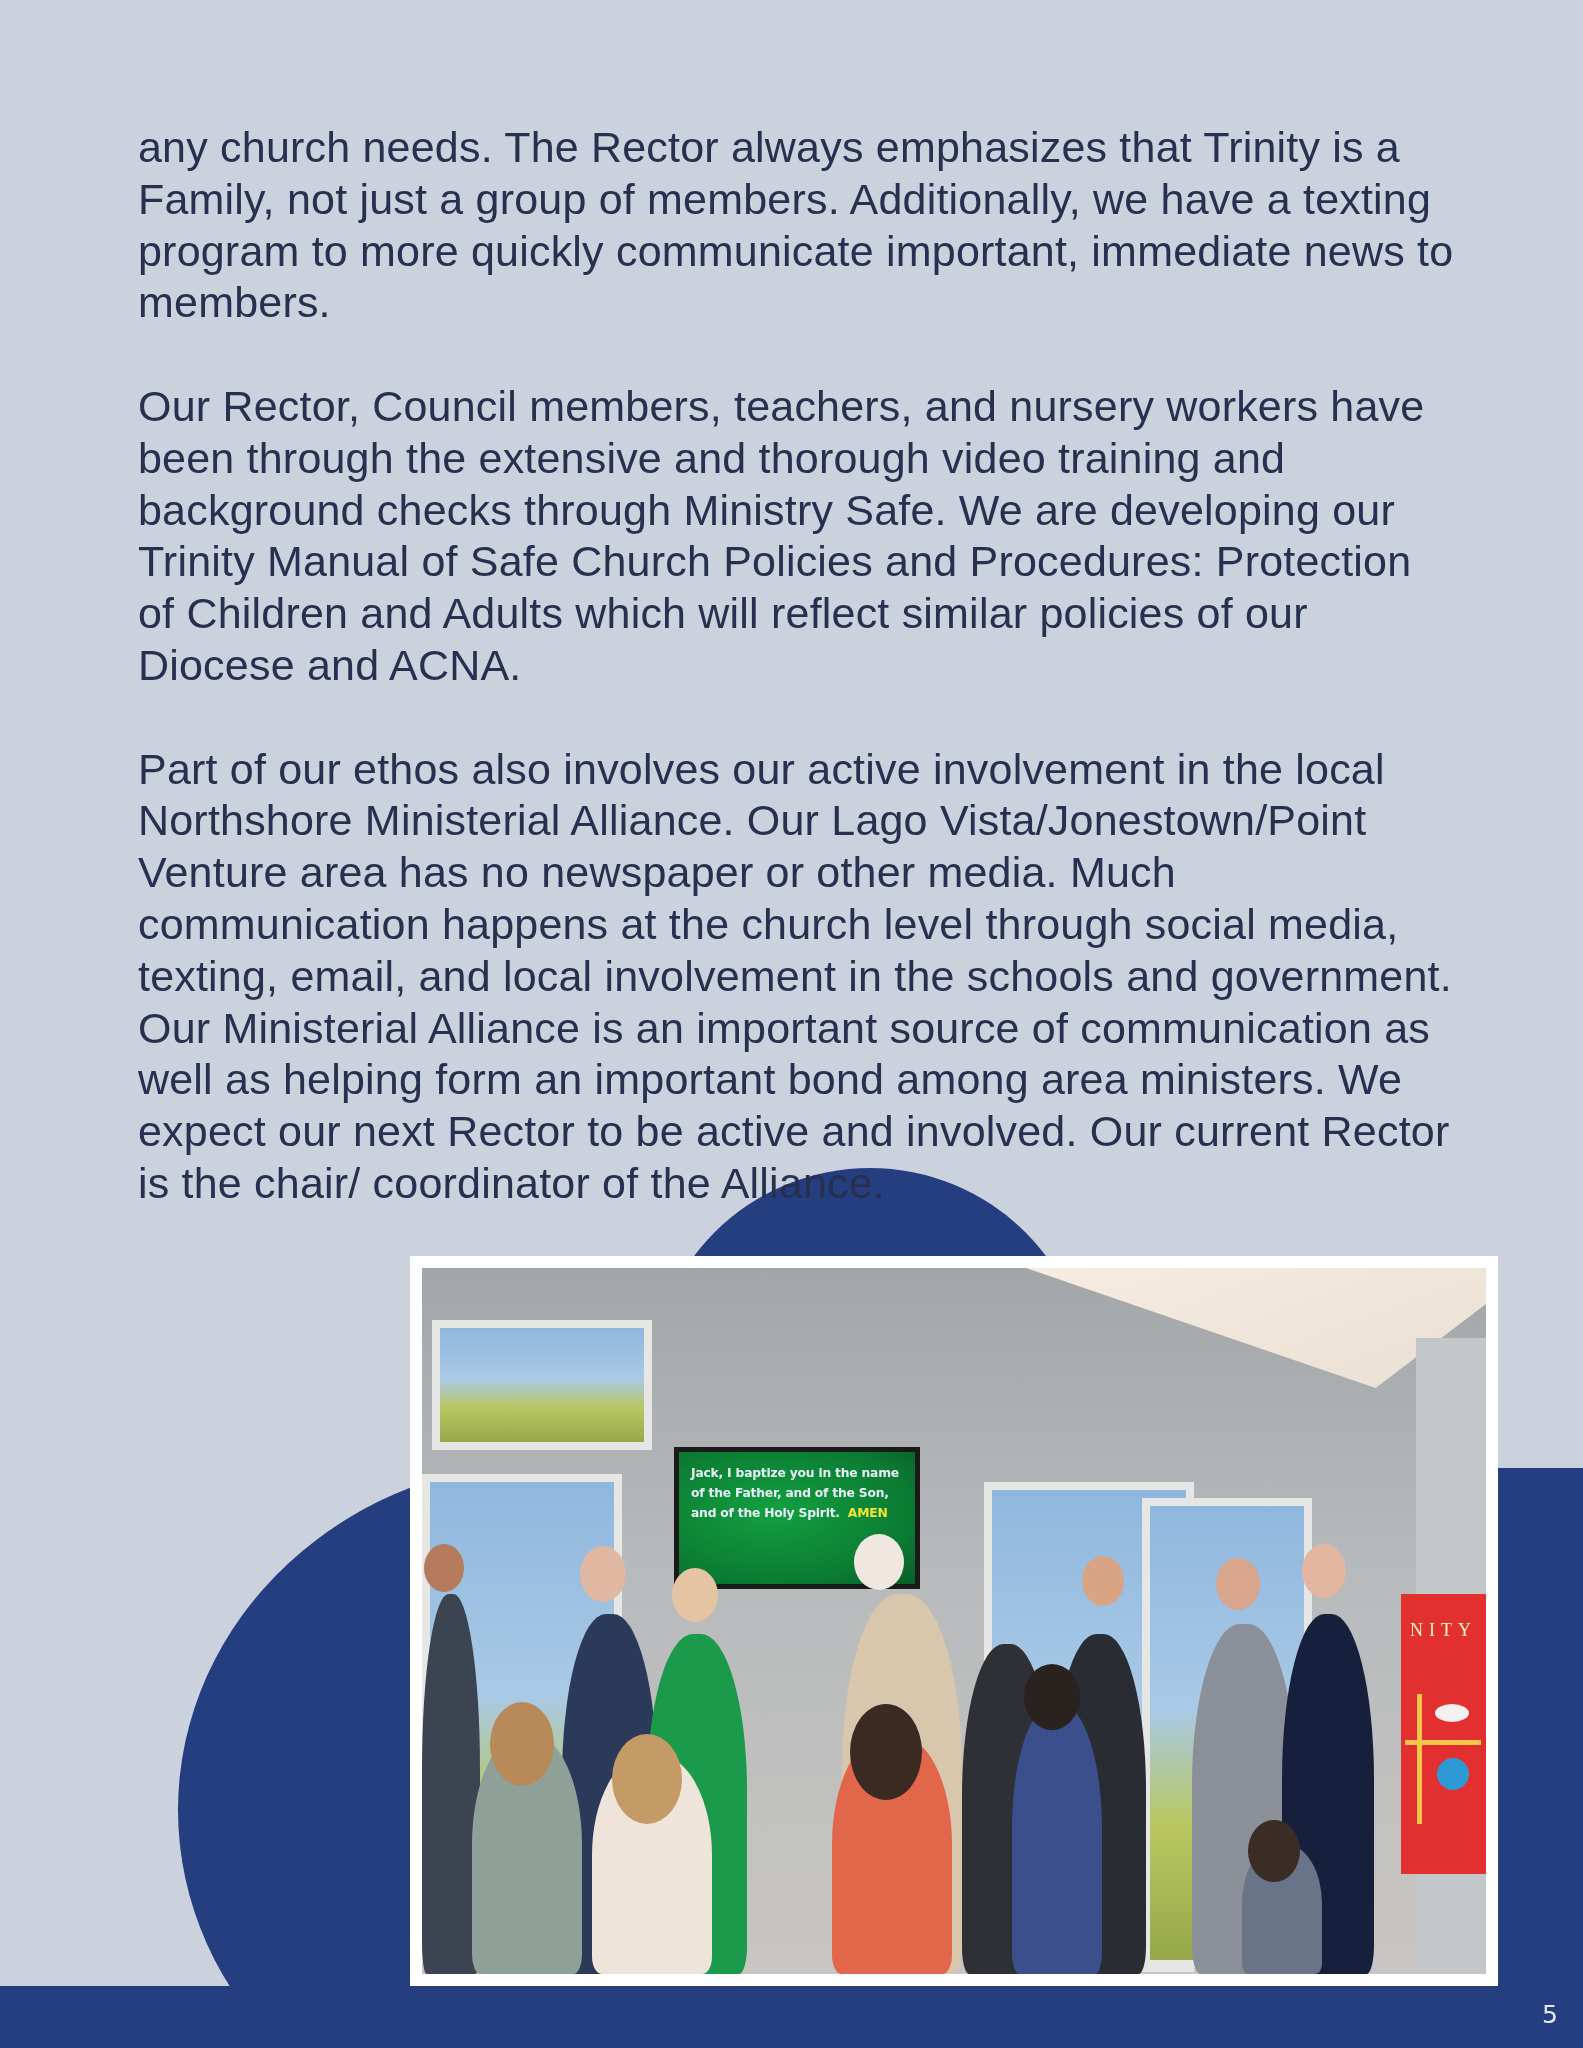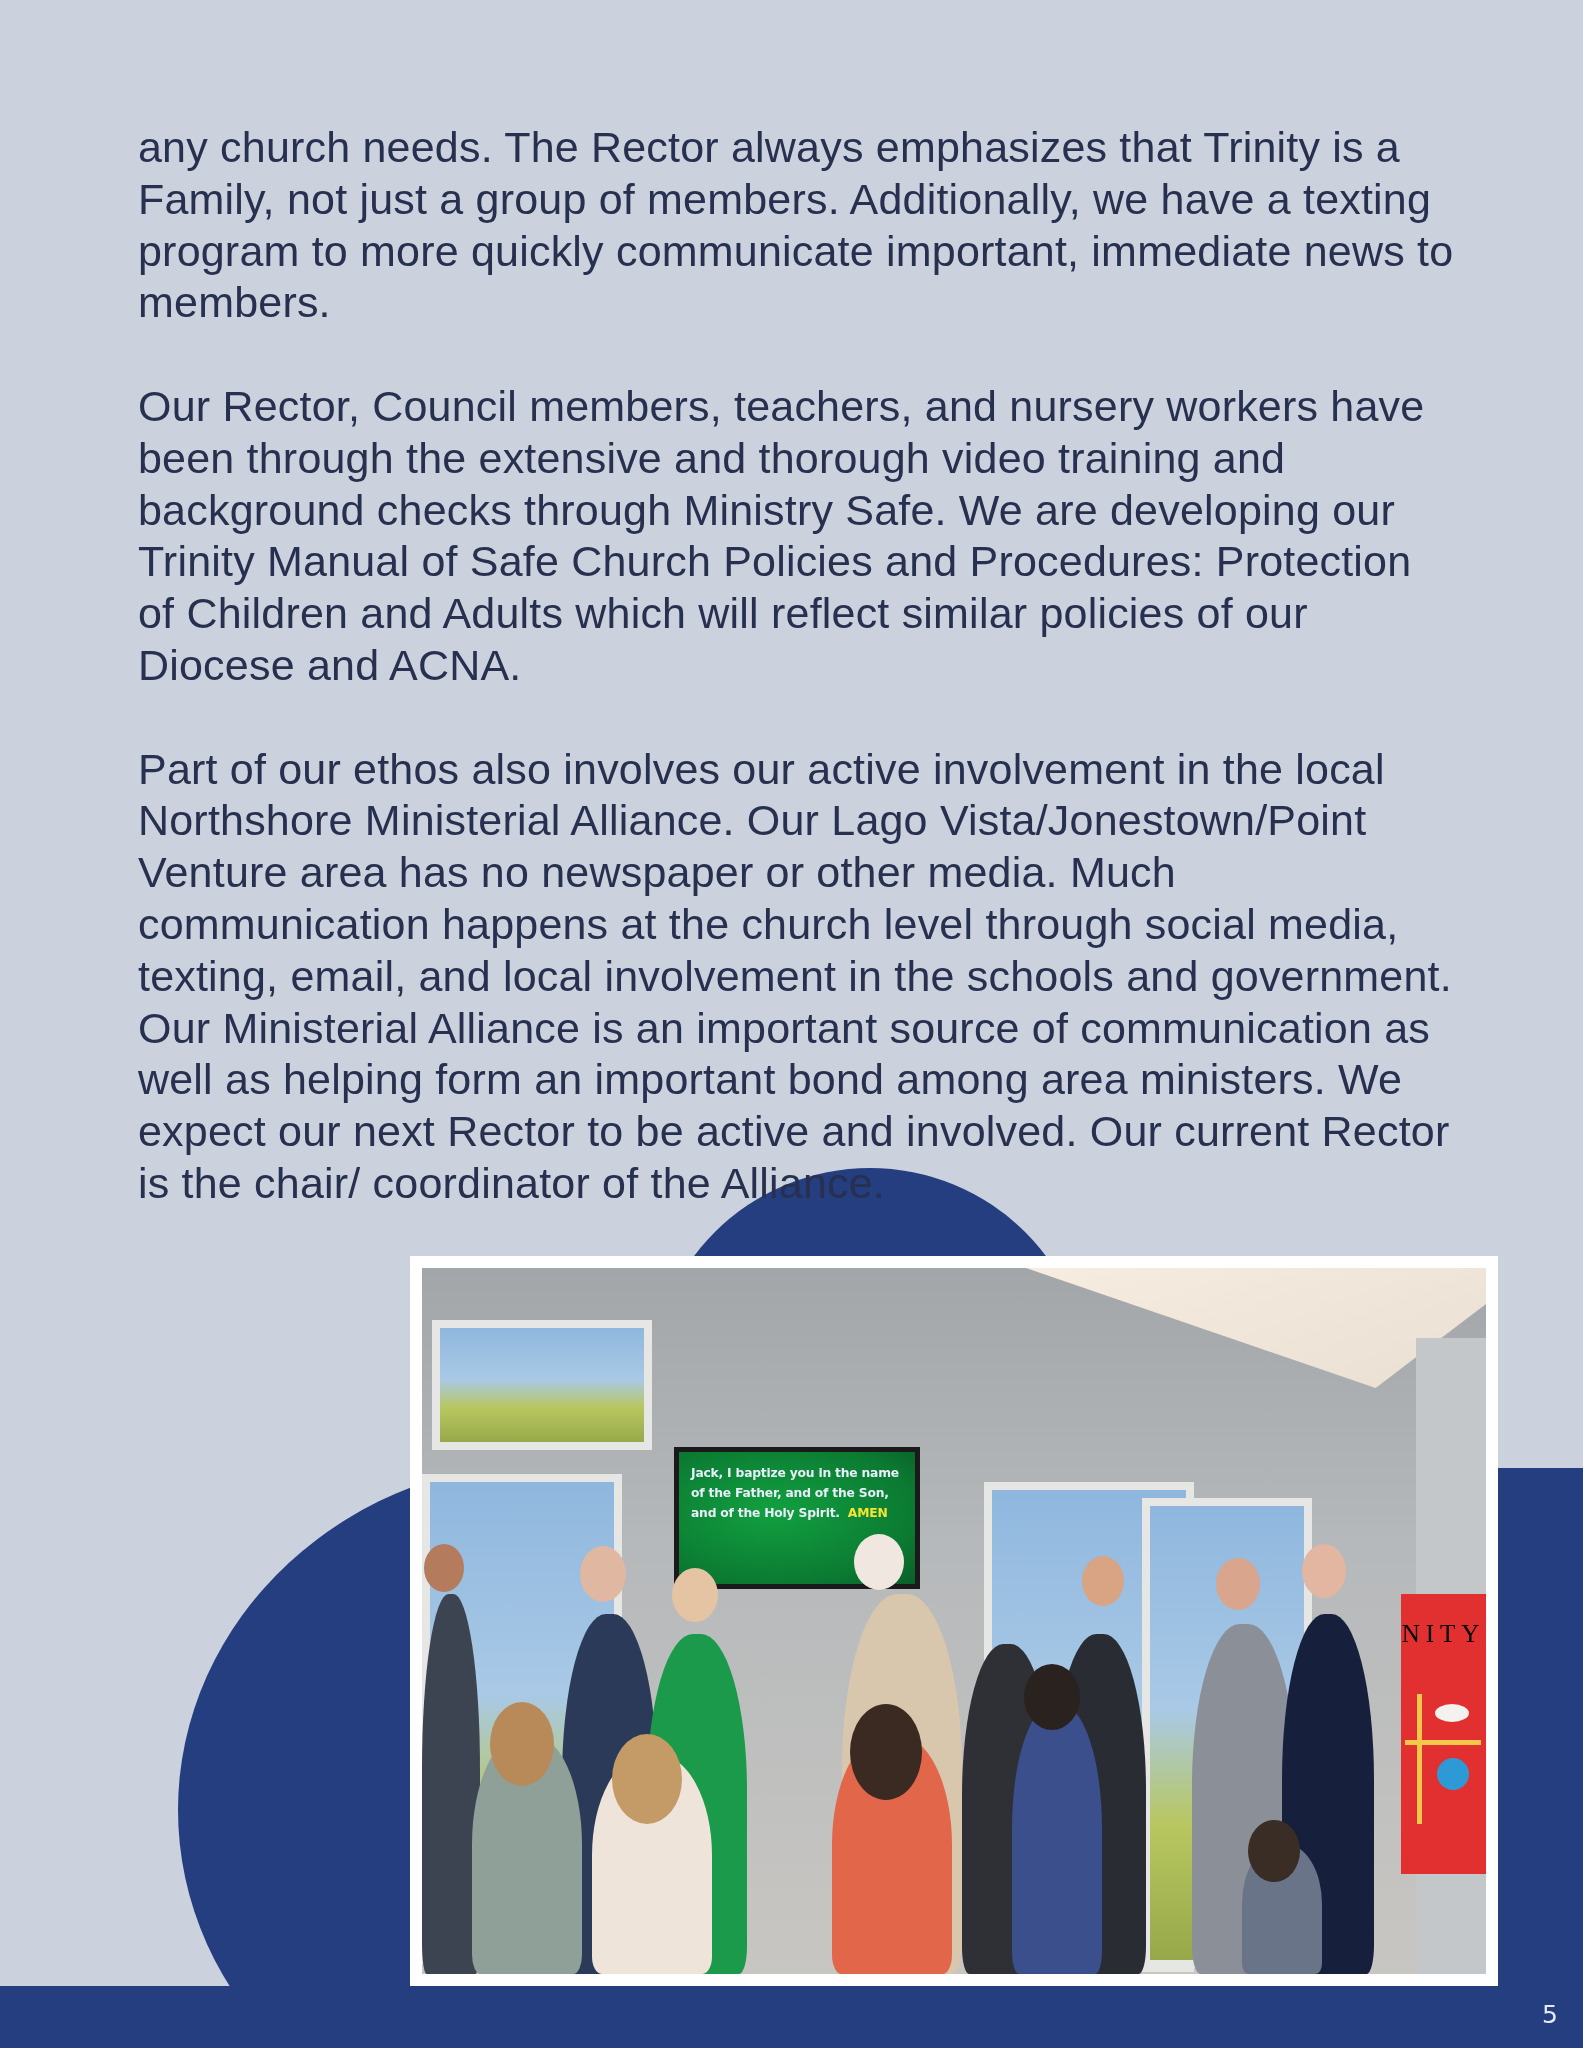--- a/index.html
+++ b/index.html
@@ -42,22 +42,22 @@
     border: 5px solid #1a1a1a; box-sizing: border-box; padding: 11px 12px 0 12px;
     color: #e8eefa; font-family: "DejaVu Sans", sans-serif; font-weight: bold;
     font-size: 12.3px; line-height: 20px; letter-spacing: -0.2px; margin-left: 18px;
   }
   .tv .amen { color: #f4e534; margin-left: 8px; }
   .people { position: absolute; left: 0; bottom: 0; width: 100%; height: 440px; }
   .p { position: absolute; bottom: 0; border-radius: 46% 46% 8% 8%; }
   .head { position: absolute; border-radius: 50%; }
   .banner {
     position: absolute; right: 0; top: 326px; width: 85px; height: 280px;
-    background: #e23030; color: #000000; font-family: "Liberation Serif", serif;
-    font-size: 25px; letter-spacing: 6px; text-align: center; padding-top: 26px; box-sizing: border-box;
+    background: #e23030; color: #fef9c3; font-family: "Liberation Serif", serif;
+    font-size: 18px; letter-spacing: 6px; text-align: center; padding-top: 26px; box-sizing: border-box;
   }
   .banner .cross-v { position: absolute; left: 16px; top: 100px; width: 5px; height: 130px; background: #f3c84a; }
   .banner .cross-h { position: absolute; left: 4px; top: 146px; width: 76px; height: 5px; background: #f3c84a; }
   .banner .globe { position: absolute; left: 36px; top: 164px; width: 32px; height: 32px; border-radius: 50%; background: #2d9ad6; }
   .banner .lamb { position: absolute; left: 34px; top: 110px; width: 34px; height: 18px; border-radius: 50%; background: #f4f2ee; }
   .page-number {
     position: absolute; left: 1535px; top: 2000px; width: 30px; text-align: center;
     color: #e5e9f1; font-size: 25px; font-family: "DejaVu Sans", sans-serif;
   }
 </style>

